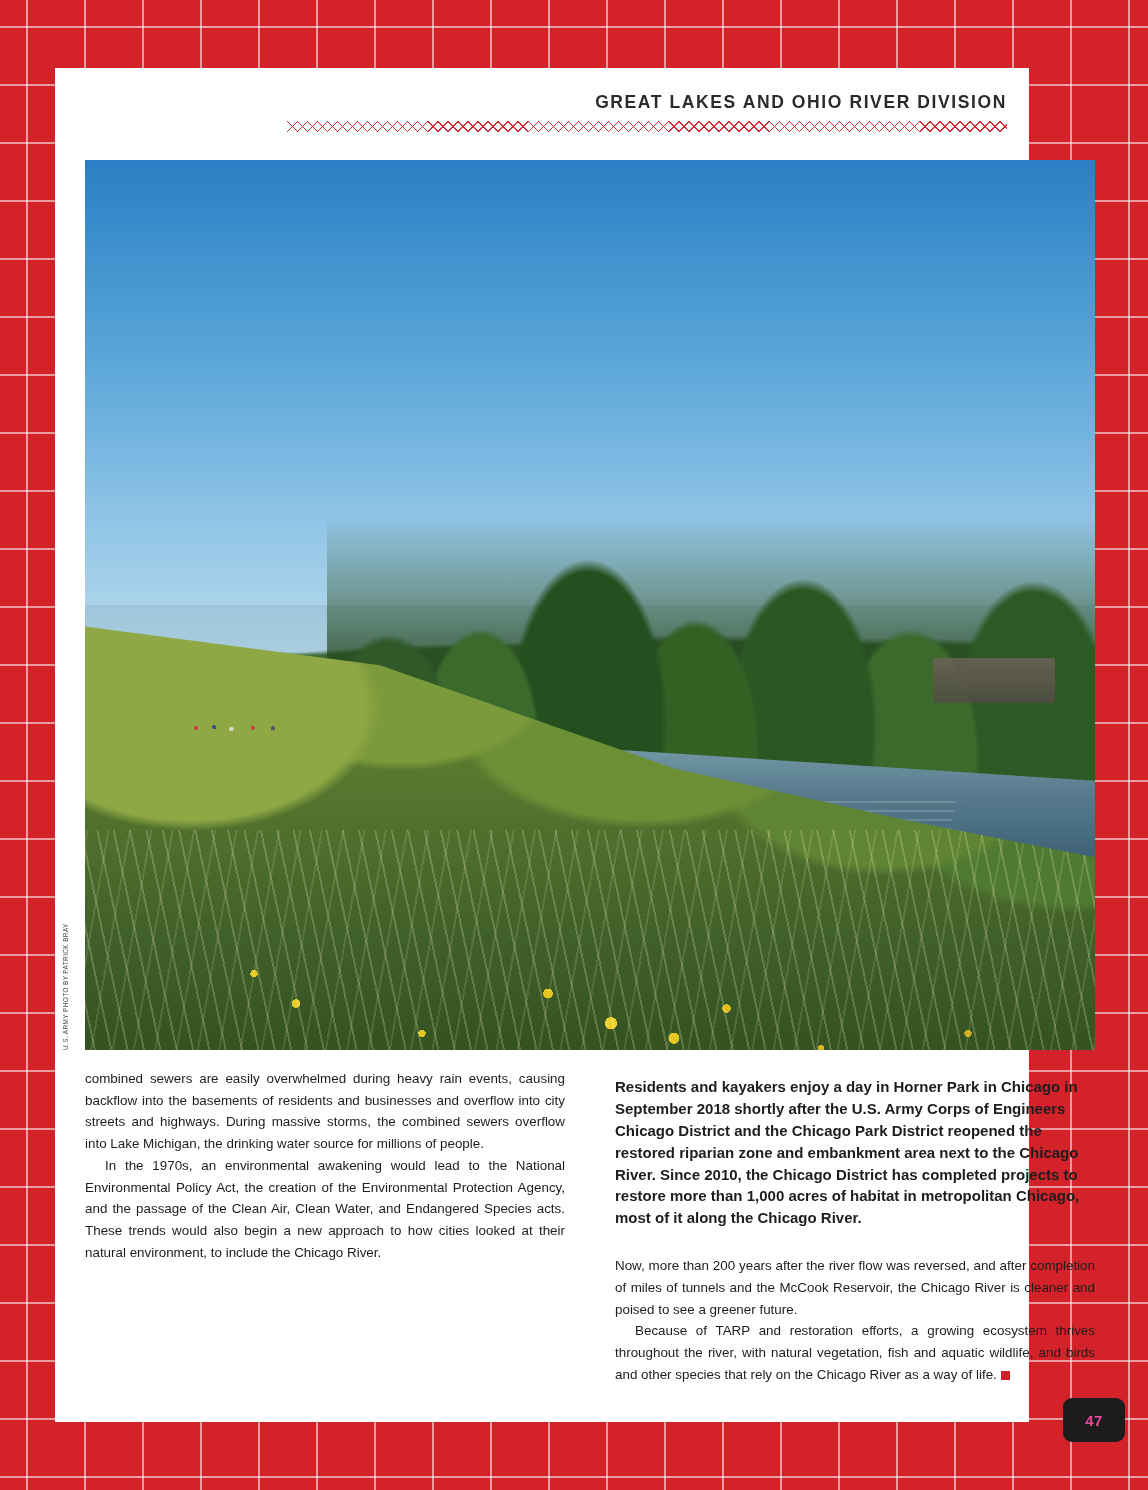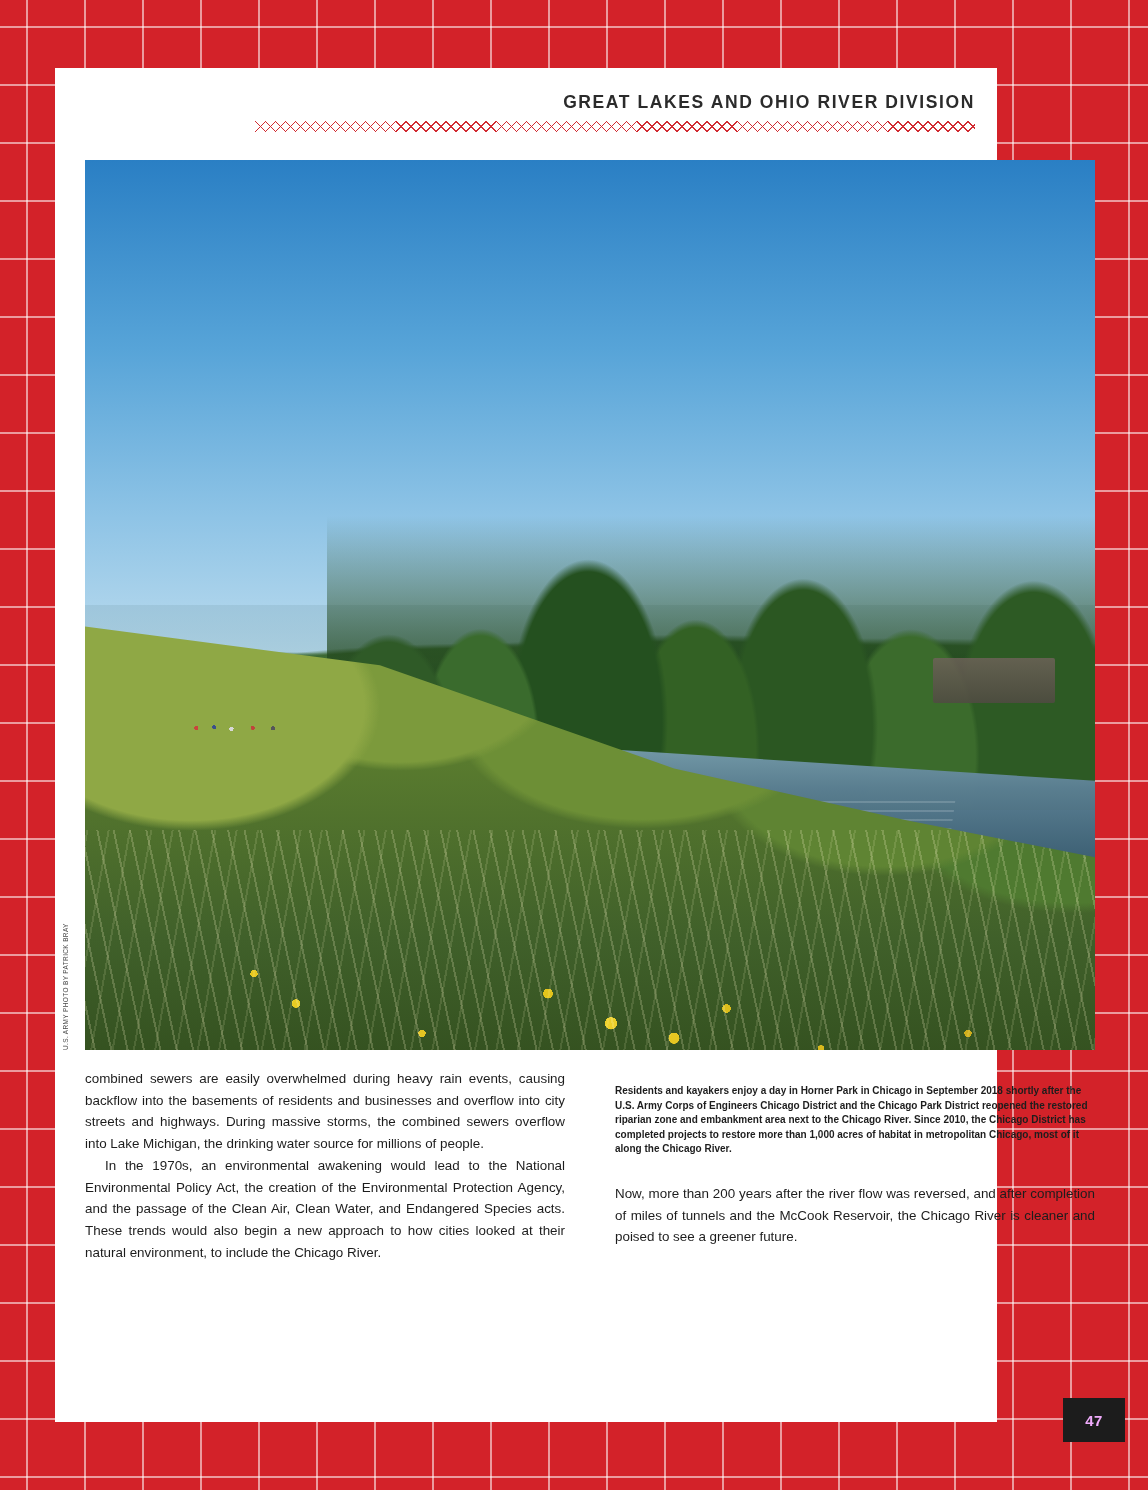--- a/index.html
+++ b/index.html
@@ -27,20 +27,21 @@
   }
 
   
   .page {
     position: absolute;
     left: 55px;
     top: 68px;
     width: 942px;
     height: 1354px;
     background: #ffffff;
+    padding-left: 32px;
   }
 
   
   .header {
     position: absolute;
     right: 22px;
     top: 26px;
     text-align: right;
     width: 720px;
   }
@@ -284,51 +285,52 @@
   .body-p {
     font-size: 13.4px;
     line-height: 1.62;
     color: #1d1d1d;
     text-align: justify;
     margin: 0;
   }
   .body-p + .body-p { text-indent: 20px; }
 
   .caption {
-    font-size: 10px;
+    font-size: 15px;
     line-height: 1.46;
     color: #1d1d1d;
     font-weight: bold;
-    margin: 16px 0 26px 0;
+    margin: 8px 0 26px 0;
   }
   .endmark {
     display: inline-block;
     width: 9px;
     height: 9px;
     background: #cf2027;
     margin-left: 4px;
     position: relative;
     top: 1px;
   }
 
   
   .folio {
     position: absolute;
     left: 1063px;
     top: 1398px;
     width: 62px;
     height: 44px;
     background: #1c1c1c;
-    color: #f0abfc;
+    color: #ec4899;
     font-size: 15px;
     font-weight: bold;
     display: flex;
     align-items: center;
     justify-content: center;
     letter-spacing: 0.5px;
+    border-radius: 9px;
   }
 </style>
 </head>
 <body>
 
 <div class="bg-grid"></div>
 
 <div class="page">
 
   <div class="header">
@@ -361,18 +363,19 @@
   <div class="columns">
 
     <div class="col col-left">
       <p class="body-p">combined sewers are easily overwhelmed during heavy rain events, causing backflow into the basements of residents and businesses and overflow into city streets and highways. During massive storms, the combined sewers overflow into Lake Michigan, the drinking water source for millions of people.</p>
       <p class="body-p">In the 1970s, an environmental awakening would lead to the National Environmental Policy Act, the creation of the Environmental Protection Agency, and the passage of the Clean Air, Clean Water, and Endangered Species acts. These trends would also begin a new approach to how cities looked at their natural environment, to include the Chicago River.</p>
     </div>
 
     <div class="col col-right">
       <p class="caption">Residents and kayakers enjoy a day in Horner Park in Chicago in September 2018 shortly after the U.S. Army Corps of Engineers Chicago District and the Chicago Park District reopened the restored riparian zone and embankment area next to the Chicago River. Since 2010, the Chicago District has completed projects to restore more than 1,000 acres of habitat in metropolitan Chicago, most of it along the Chicago River.</p>
       <p class="body-p">Now, more than 200 years after the river flow was reversed, and after completion of miles of tunnels and the McCook Reservoir, the Chicago River is cleaner and poised to see a greener future.</p>
+      <p class="body-p"><span>Because of TARP and restoration efforts, a growing ecosystem thrives throughout the river, with natural vegetation, fish and aquatic wildlife, and birds and other species that rely on the Chicago River as a way of life.</span><span class="endmark"></span></p>
     </div>
 
   </div>
 </div>
 
 <div class="folio">47</div>
 
 </body></html>

